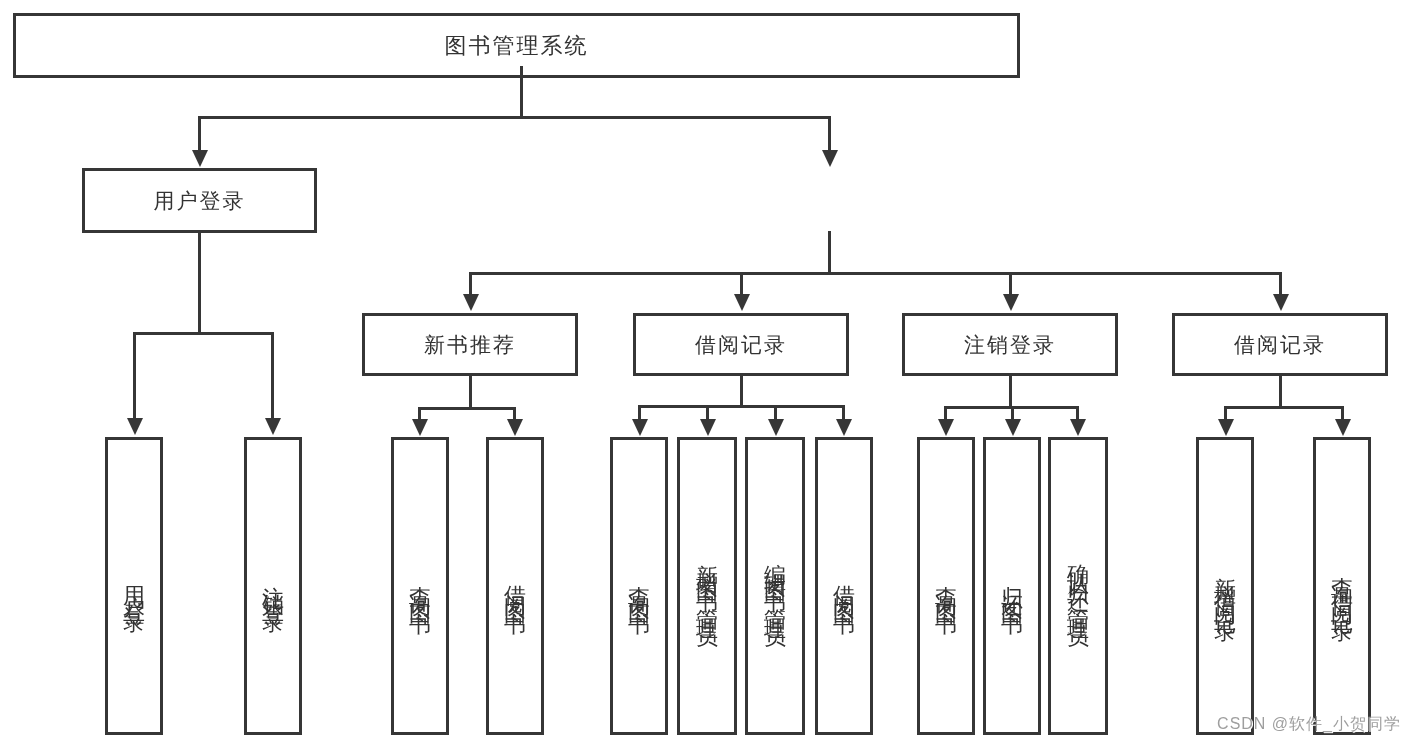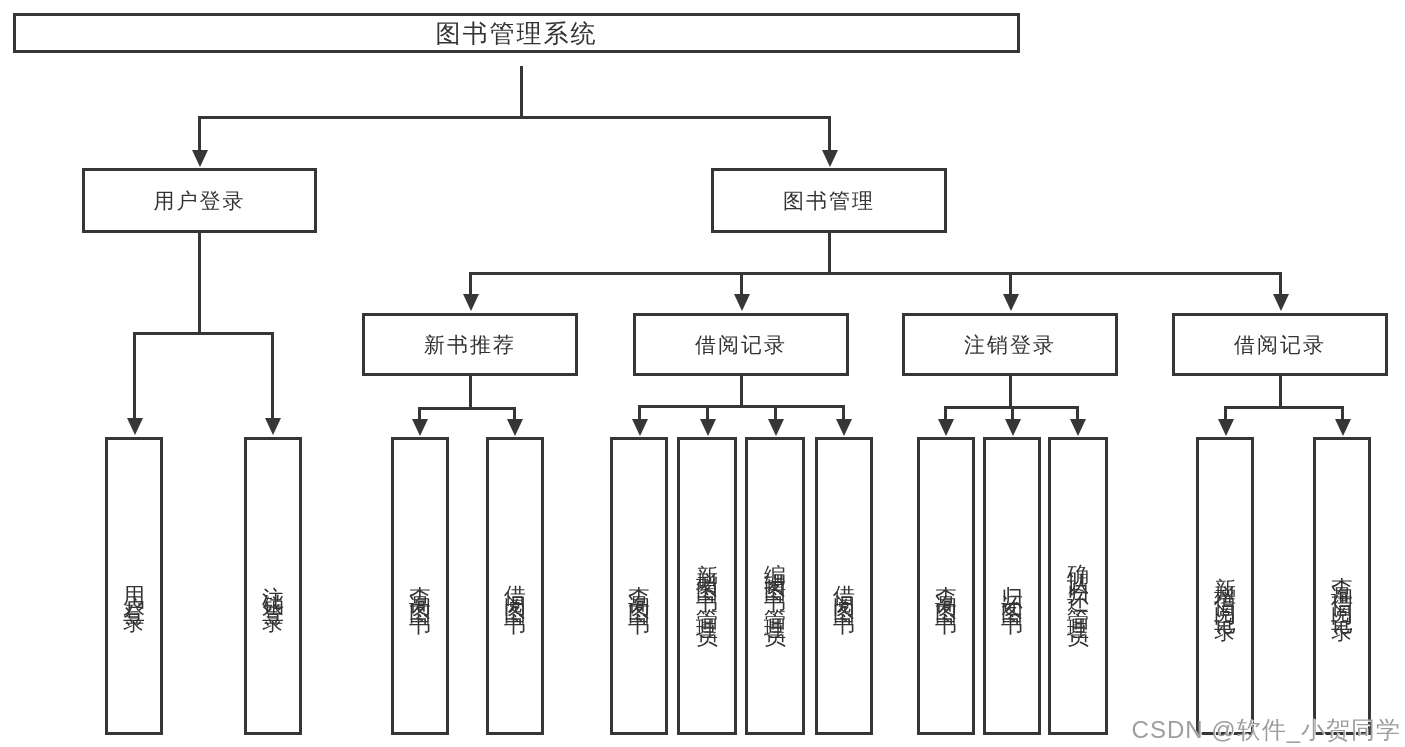--- a/index.html
+++ b/index.html
@@ -14,21 +14,21 @@
   
   .box{
     position:absolute;
     border:3px solid var(--line,#363636);
     background:#fff;
     display:flex;align-items:center;justify-content:center;
     font-size:21px;letter-spacing:2px;
     box-sizing:border-box;
     color:var(--text,#333333);
   }
-  .box.root{left:13px;top:13px;width:1007px;height:40px;font-size:25px;}
+  .box.root{left:13px;top:13px;width:1007px;height:65px;font-size:22px;}
   .box.lvl2a{left:82px; top:168px;width:235px;height:65px;}
   .box.lvl2b{left:711px;top:168px;width:236px;height:65px;}
   .box.lvl3{top:313px;width:216px;height:63px;}
   .box.nb{left:362px;}
   .box.bb{left:633px;}
   .box.cb{left:902px;}
   .box.br{left:1172px;}
   
   .leaf{
     position:absolute;top:437px;height:298px;width:58px;
@@ -53,34 +53,33 @@
     content:"";position:absolute;left:50%;bottom:-17px;
     transform:translateX(-50%);
     border-left:8px solid transparent;
     border-right:8px solid transparent;
     border-top:17px solid var(--line,#363636);
     width:0;height:0;
   }
   
   .watermark{
     position:absolute;right:4px;top:714px;
-    font-size:24px;color:var(--watermark,#9e9e9e);
+    font-size:16px;color:var(--watermark,#9e9e9e);
     letter-spacing:1px;white-space:nowrap;
     text-shadow:1px 1px 0 #fff;
   }
 </style>
 </head>
 <body>
 
 <div id="stage">
 
   <div class="box root">图书管理系统</div>
 
   <div class="box lvl2a">用户登录</div>
-  <div class="box lvl2b">图书管理</div>
 
   <div class="box lvl3 nb">新书推荐</div>
   <div class="box lvl3 bb">借阅记录</div>
   <div class="box lvl3 cb">注销登录</div>
   <div class="box lvl3 br">借阅记录</div>
 
   <div class="leaf" style="left:105px">
     <span class="vtext">用户登录</span>
     </div>
   <div class="leaf" style="left:244px">

